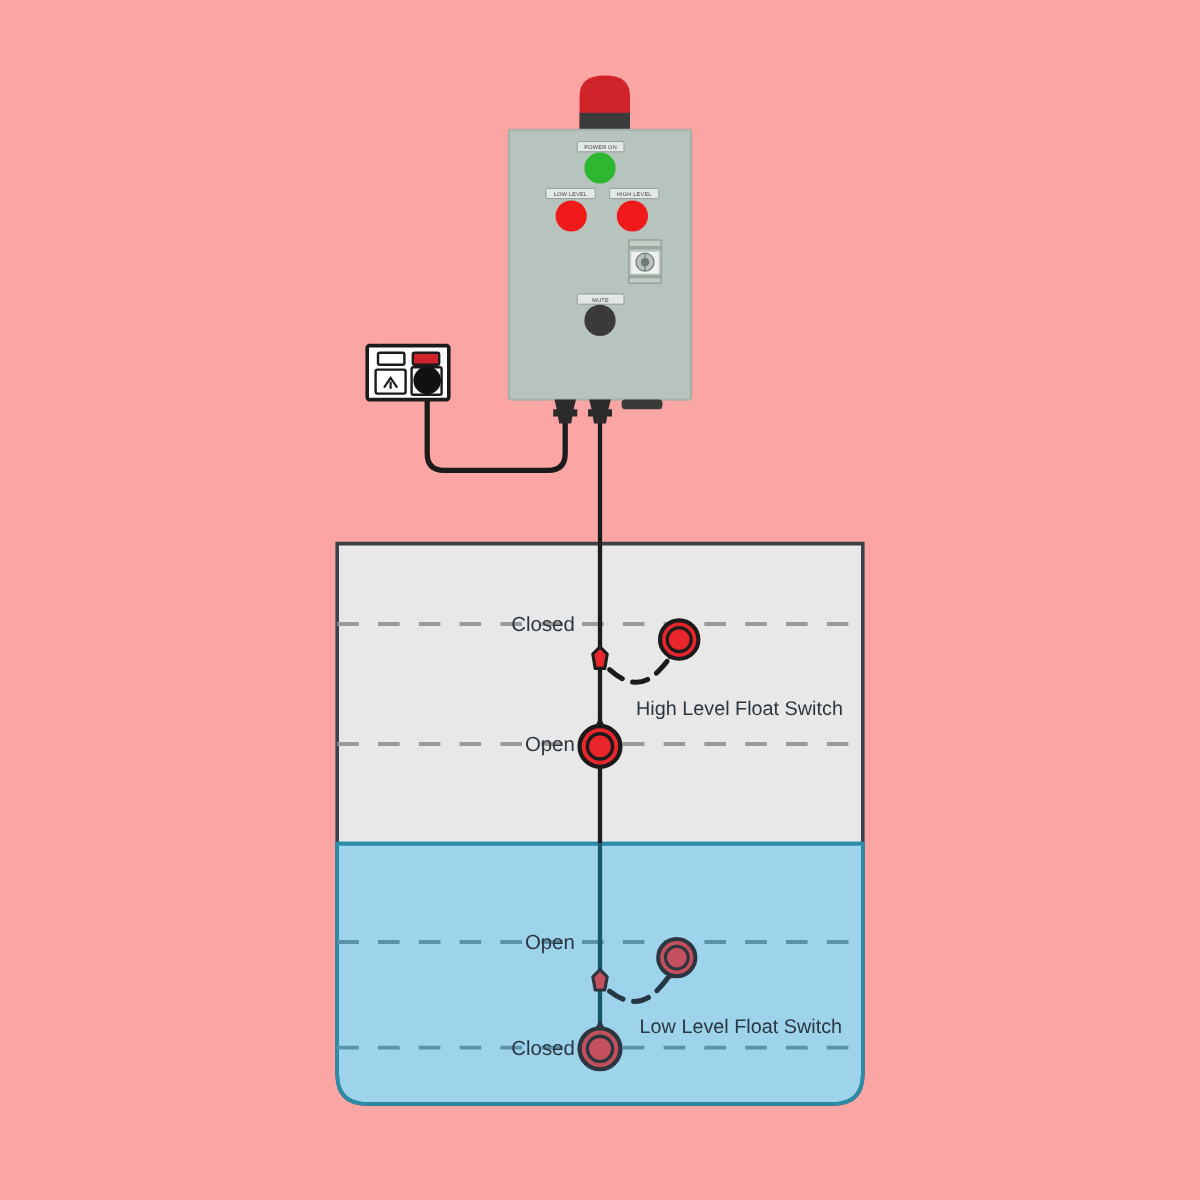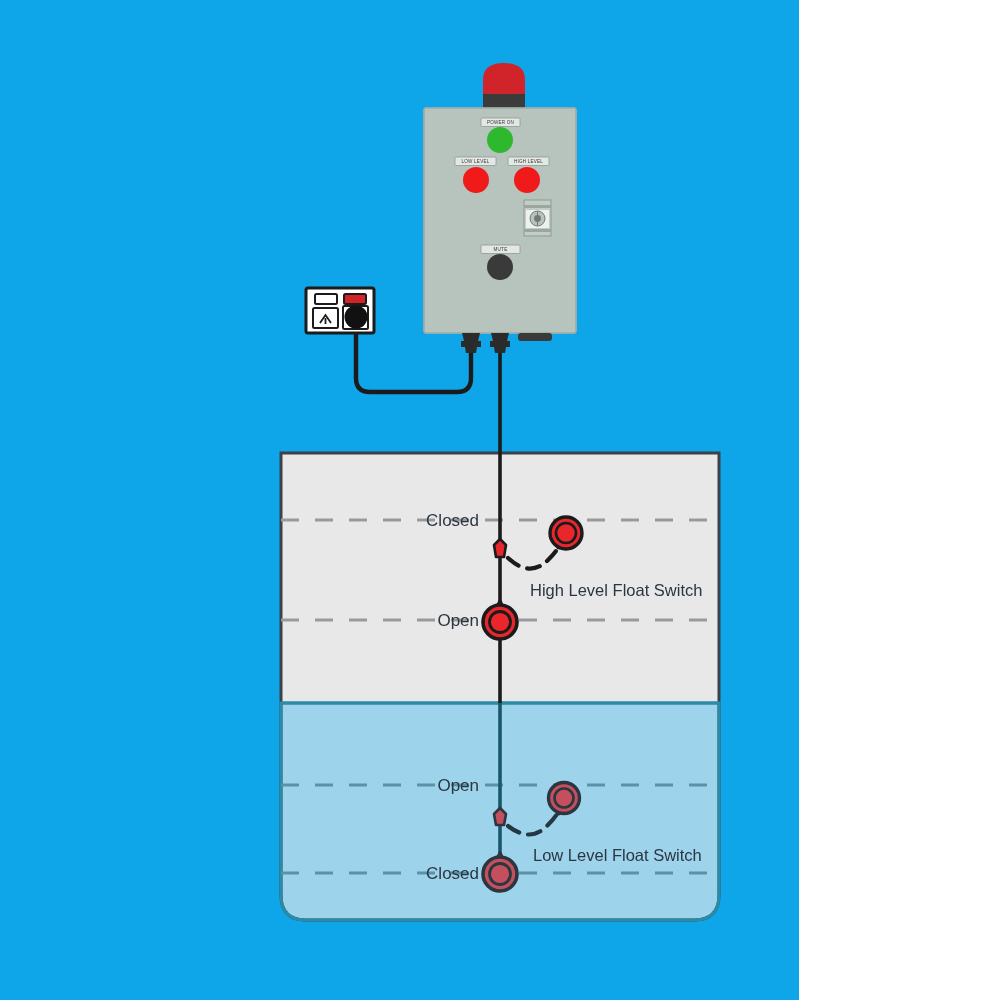--- a/index.html
+++ b/index.html
@@ -8,23 +8,23 @@
     background: #ffffff;
   }
   body {
     width: 1000px;
     height: 1000px;
     font-family: "Liberation Sans", sans-serif;
     overflow: hidden;
   }
   #stage {
     position: relative;
-    width: 799px;
+    width: 1000px;
     height: 1000px;
-    background: #0ea5e9;
+    background: #fca5a5;
     text-align: right;
   }
   #diagram {
     position: absolute;
     left: 0;
     top: 0;
     width: 1000px;
     height: 1000px;
   }
   .lvl-label {

